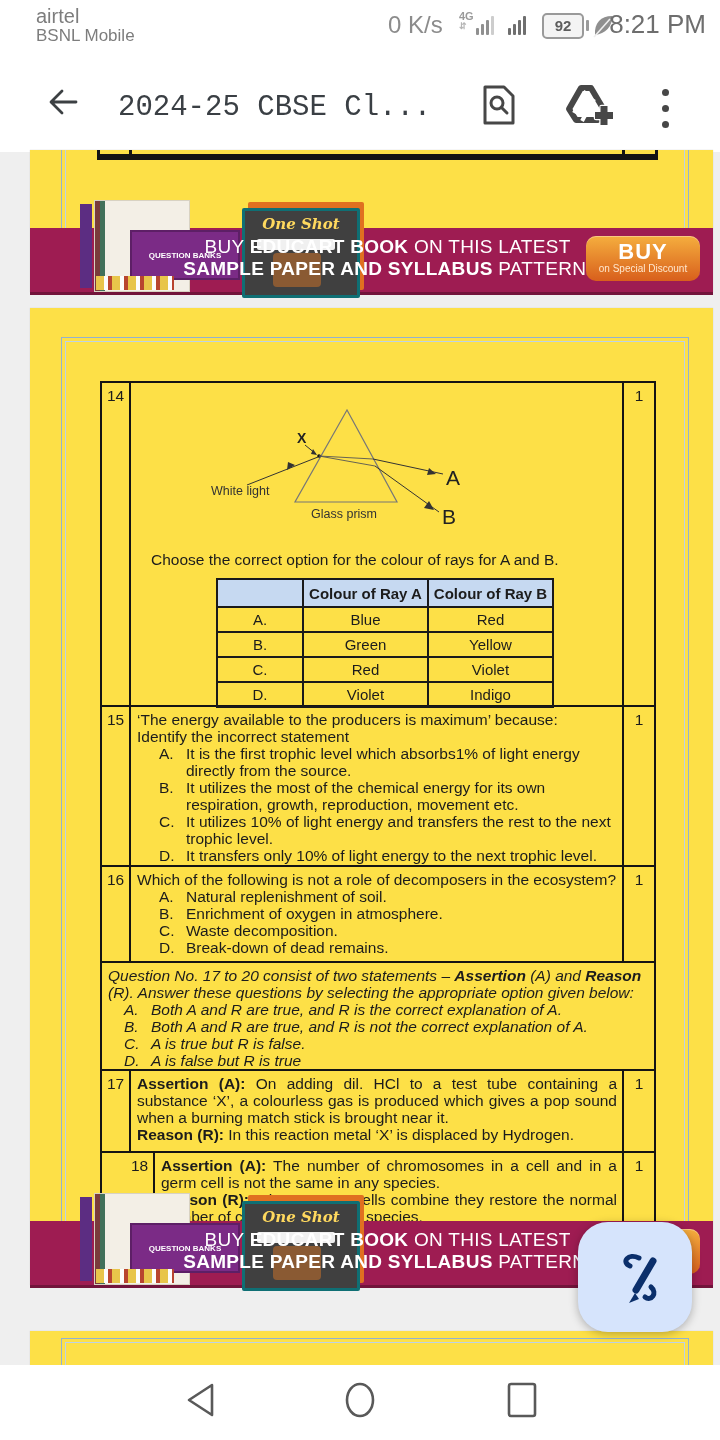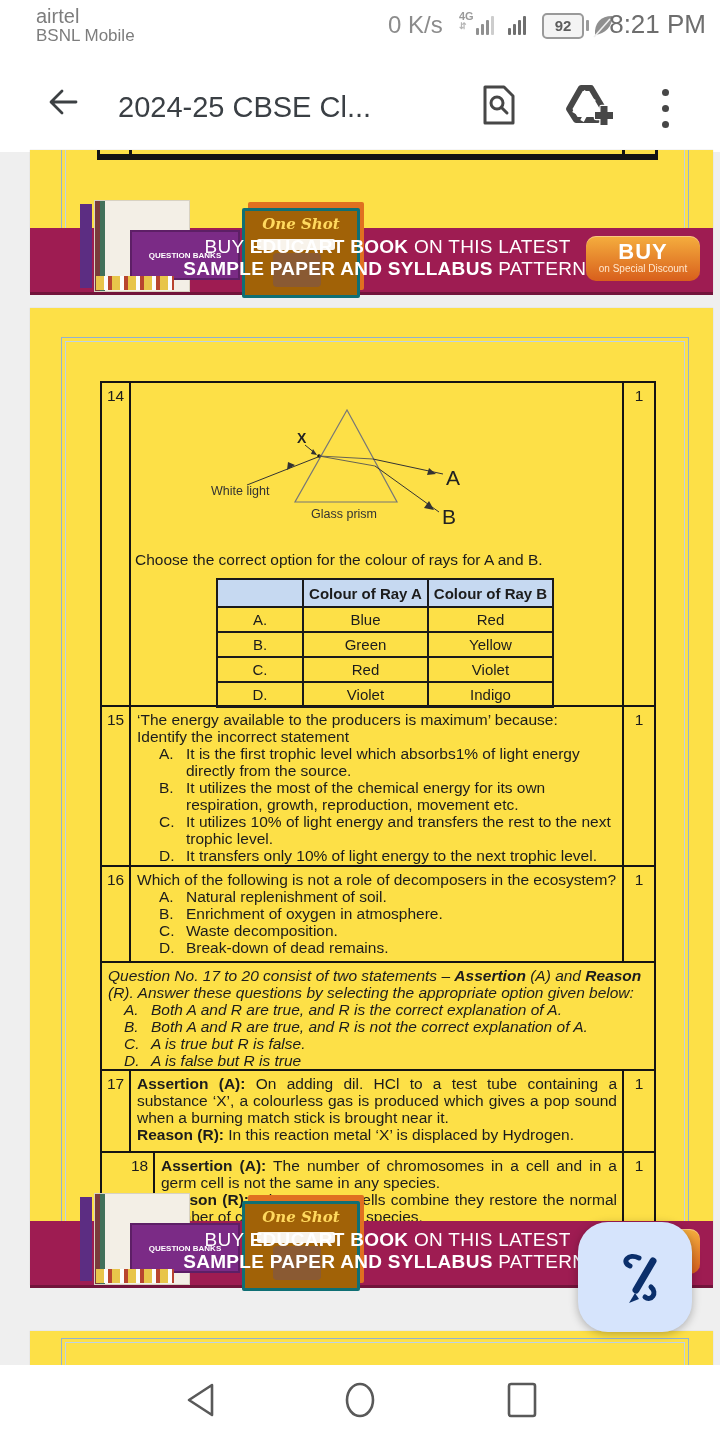--- a/index.html
+++ b/index.html
@@ -16,21 +16,21 @@
   .fourg .arr{display:block;font-size:9px;color:#b5b5b5;letter-spacing:-1px;}
   .bars{position:absolute;display:flex;align-items:flex-end;gap:2px;height:20px;}
   .bars i{display:block;width:3px;border-radius:1px;}
   .pill{position:absolute;left:542px;top:13px;width:38px;height:22px;border:2px solid #9a9a9a;border-radius:5px;
         color:#5d5d5d;font-size:15px;font-weight:bold;text-align:center;line-height:22px;background:#f4f4f4;}
   .pillnub{position:absolute;left:586px;top:20px;width:3px;height:11px;background:#9a9a9a;border-radius:1px;}
   .time{position:absolute;right:14px;top:9px;font-size:26px;color:#6e6e6e;}
 
   
   .appbar{position:absolute;left:0;top:55px;width:720px;height:97px;background:#fff;}
-  .doc-title{position:absolute;left:118px;top:36px;font-size:29px;color:#3a3f44;}
+  .doc-title{position:absolute;left:118px;top:36px;font-size:29px;color:#3a3f44;font-family:Liberation Mono, monospace;}
   .iconbtn{position:absolute;cursor:pointer;}
   .dots{position:absolute;left:662px;top:34px;width:8px;}
   .dots b{display:block;width:7px;height:7px;border-radius:50%;background:#474747;margin:0 0 9px 0;}
 
   
   .page{position:absolute;left:30px;width:683px;background:#fde047;box-shadow:0 0 1px #c9c9c9;}
   .bluev{position:absolute;width:1px;background:#93b2d0;}
   .bluev2{position:absolute;width:1px;background:#bdd2e6;}
   .blueh{position:absolute;height:1px;background:#93b2d0;}
   .blueh2{position:absolute;height:1px;background:#bdd2e6;}
@@ -68,21 +68,21 @@
   .buysub{font-size:10px;color:#ffe7cd;text-align:center;margin-top:-2px;}
   
   .bk-sp{position:absolute;left:50px;top:-24px;width:12px;height:84px;background:#5c2d82;}
   .bk-white{position:absolute;left:64px;top:-28px;width:94px;height:90px;background:#f3efe6;border:1px solid #d8d2c2;
             box-shadow:inset 5px 0 0 #7a3b3b,inset 10px 0 0 #41705a;}
   .bk-qb{position:absolute;left:100px;top:2px;width:106px;height:46px;background:#7b2b86;border:2px solid #5d1f66;
          color:#fff;font-weight:bold;font-size:8px;display:flex;align-items:center;justify-content:center;text-align:center;}
   .bk-rows{position:absolute;left:66px;top:48px;width:78px;height:14px;
            background:repeating-linear-gradient(90deg,#e8c54a 0 8px,#fdfdfd 8px 12px,#b8452f 12px 16px);}
   .bk-orange{position:absolute;left:218px;top:-26px;width:116px;height:88px;background:#e07020;border-radius:2px;}
-  .bk-teal{position:absolute;left:212px;top:-20px;width:112px;height:84px;background:#a16207;border:3px solid #0f6f74;border-radius:2px;}
+  .bk-teal{position:absolute;left:212px;top:-20px;width:112px;height:84px;background:#404040;border:3px solid #0f6f74;border-radius:2px;}
   .bk-oneshot{position:absolute;left:0;top:4px;width:100%;text-align:center;color:#ffd95e;font-size:15px;
               font-style:italic;font-weight:bold;font-family:"DejaVu Serif",serif;}
   .bk-badge{position:absolute;left:12px;top:28px;width:78px;height:11px;background:rgba(255,255,255,.92);border-radius:2px;}
   .bk-fig{position:absolute;left:28px;top:42px;width:48px;height:34px;background:#8a5a33;border-radius:4px;}
 
   
   .fab{position:absolute;left:578px;top:1222px;width:114px;height:110px;border-radius:30px;background:#d6e4fc;
        z-index:10;box-shadow:0 2px 10px rgba(0,0,0,.28);display:flex;align-items:center;justify-content:center;cursor:pointer;}
 
   
@@ -209,21 +209,21 @@
             <line x1="116" y1="63" x2="172" y2="73" stroke="#555" stroke-width="0.9"></line>
             <line x1="170" y1="66" x2="240" y2="81" stroke="#333" stroke-width="1"></line>
             <polygon points="233,81 224,82 226,75" fill="#333"></polygon>
             <line x1="172" y1="73" x2="236" y2="119" stroke="#333" stroke-width="1"></line>
             <polygon points="231,117 221,115 226,108" fill="#333"></polygon>
             <text x="243" y="92" font-size="21" fill="#222">A</text>
             <text x="239" y="131" font-size="21" fill="#222">B</text>
             <text x="8" y="102" font-size="12.5" fill="#333">White light</text>
             <text x="108" y="125" font-size="12.5" fill="#333">Glass prism</text>
           </svg>
-          <div class="abs" style="left:4px;top:168px;">Choose the correct option for the colour of rays for A and B.</div>
+          <div class="abs" style="left:20px;top:168px;">Choose the correct option for the colour of rays for A and B.</div>
           <table class="ctable abs" style="left:0;top:188px;">
             <tbody>
                 <tr>
               <th class="empty"></th>
               <th>Colour of Ray A</th>
               <th>Colour of Ray B</th>
             </tr>
             <tr>
               <td>A.</td>
               <td>Blue</td>

